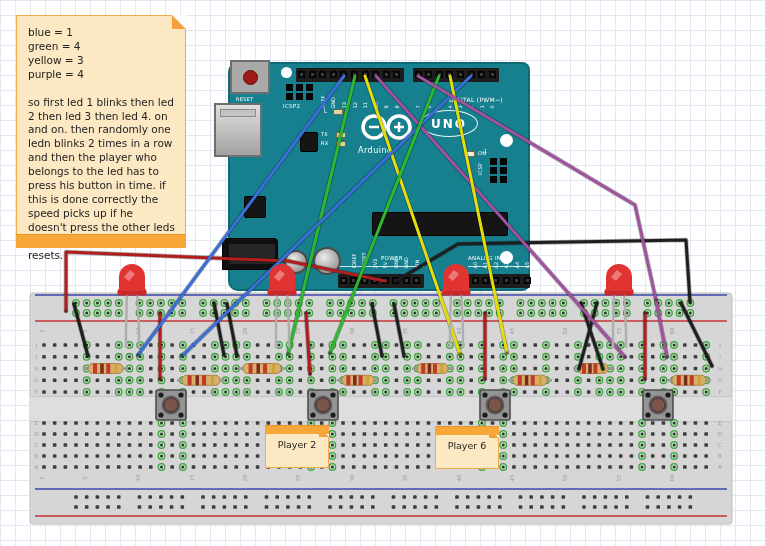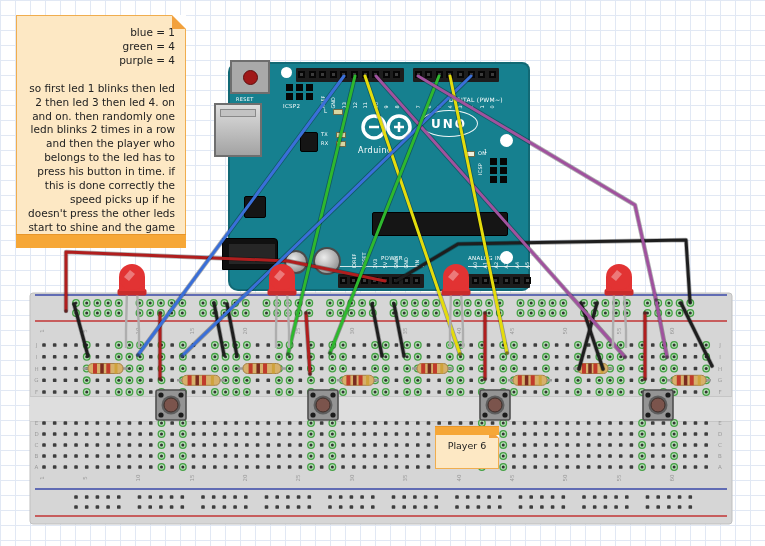--- a/index.html
+++ b/index.html
@@ -9,21 +9,21 @@
     background-color:#ffffff;
     background-image:linear-gradient(#e1e8f4 1px,transparent 1px),
                      linear-gradient(90deg,#e1e8f4 1px,transparent 1px);
     background-size:15px 15px;
   }
   #scene{position:absolute;inset:0;}
   svg{position:absolute;left:0;top:0;}
   #bb-svg{z-index:1;}
   #arduino{z-index:2;}
   #parts-svg{z-index:3;}
-  .note-layer{z-index:4;text-align:right;}
+  .note-layer{z-index:4;}
 
   
   .note{
     position:absolute;background:#fde8c4;border:1px solid #f0ad4e;
     box-sizing:border-box;color:#222;
   }
   .note .fold{
     position:absolute;right:-1px;top:-1px;width:0;height:0;
     border-left:14px solid #f2a13d;border-top:14px solid #ffffff;
   }
@@ -1719,25 +1719,31 @@
         <circle cx="619" cy="277" r="13" fill="#e23333"></circle>
         <polygon points="611,277 617,270 622,274 616,281" fill="#ffffff" opacity="0.35"></polygon>
       </g>
     </svg>
 
   <div class="note note-layer" id="main-note">
     <span class="fold"></span>
     <div class="rules">
       <div>blue = 1</div>
       <div>green = 4</div>
+      <div>yellow = 3</div>
       <div>purple = 4</div>
     </div>
     <div>so first led 1 blinks then led 2 then led 3 then led 4. on and on. then randomly one ledn blinks 2 times in a row and then the player who belongs to the led has to press his button in time. if this is done correctly the speed picks up if he doesn't press the other leds start to shine and the game resets.</div>
     <span class="bar"></span>
   </div>
 
+  <div class="note note-layer player-note" style="left:265px;top:427px">
+    <span class="fold"></span>
+    <span>Player 2</span>
+    <span class="bar"></span>
+  </div>
   <div class="note note-layer player-note" style="left:435px;top:428px">
     <span class="fold"></span>
     <span>Player 6</span>
     <span class="bar"></span>
   </div>
 
 </div>
 
 </body></html>

